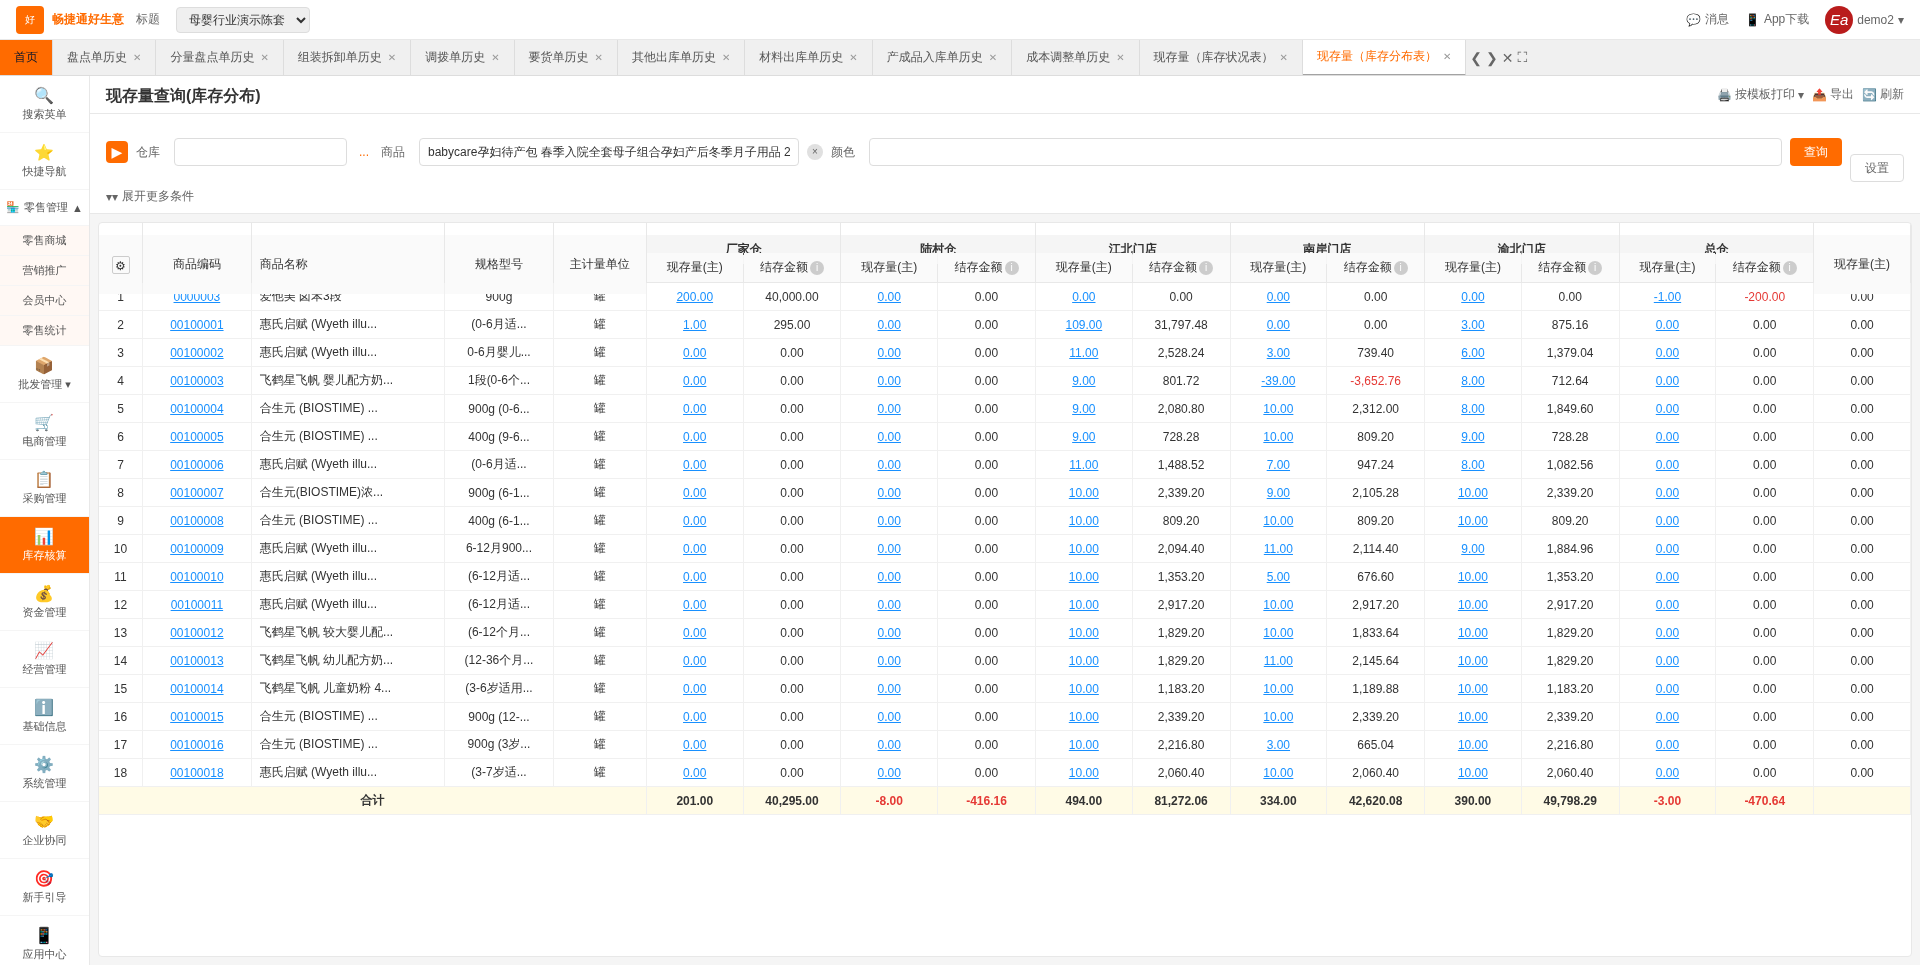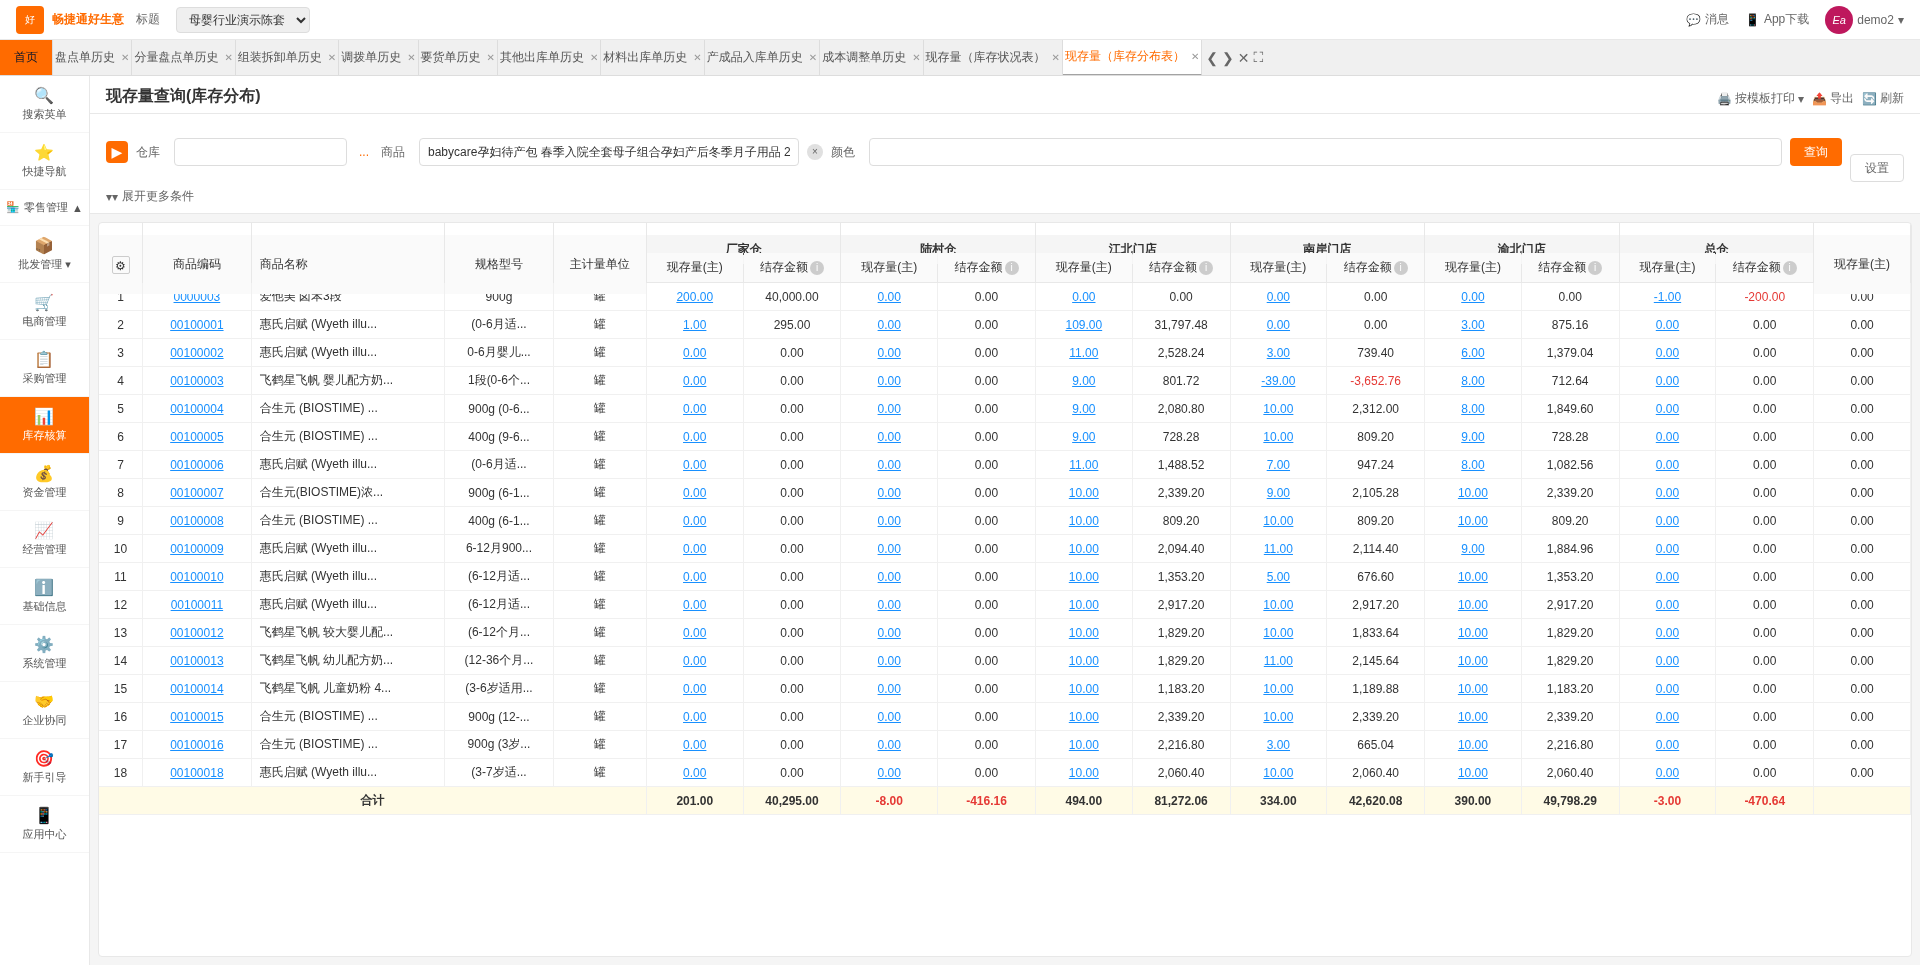--- a/index.html
+++ b/index.html
@@ -4,25 +4,25 @@
   <style>
     * { margin: 0; padding: 0; box-sizing: border-box; }
     body { font-family: 'Microsoft YaHei', Arial, sans-serif; font-size: 12px; background: #f5f5f5; color: #333; overflow: hidden; }
 
     
     .top-bar { height: 40px; background: #fff; display: flex; align-items: center; justify-content: space-between; padding: 0 16px; border-bottom: 1px solid #e8e8e8; }
     .top-bar-left { display: flex; align-items: center; gap: 8px; }
     .logo-icon { width: 28px; height: 28px; background: #ff6b00; border-radius: 4px; display: flex; align-items: center; justify-content: center; color: white; font-size: 10px; }
     .top-bar-right { display: flex; align-items: center; gap: 16px; font-size: 12px; color: #666; }
     .top-bar-right span { display: flex; align-items: center; gap: 4px; cursor: pointer; }
-    .avatar { width: 28px; height: 28px; background: #be185d; border-radius: 50%; display: flex; align-items: center; justify-content: center; color: white; font-size: 11px; overflow: hidden; font-style: italic; }
+    .avatar { width: 28px; height: 28px; background: #b91c1c; border-radius: 50%; display: flex; align-items: center; justify-content: center; color: white; font-size: 15px; overflow: hidden; font-style: italic; }
 
     
     .tabs-bar { height: 36px; background: #f0f0f0; display: flex; align-items: center; overflow: hidden; border-bottom: 1px solid #ddd; }
-    .tab-item { height: 36px; display: flex; align-items: center; padding: 0 2px; font-size: 12px; border-right: 1px solid #ddd; white-space: nowrap; cursor: pointer; gap: 4px; background: #f0f0f0; color: #555; }
+    .tab-item { height: 36px; display: flex; align-items: center; padding: 0 14px; font-size: 12px; border-right: 1px solid #ddd; white-space: nowrap; cursor: pointer; gap: 4px; background: #f0f0f0; color: #555; }
     .tab-item.active { background: #fff; color: #ff6b00; border-bottom: 2px solid #a3a3a3; }
     .tab-item.home { background: #ff6b00; color: #0f172a; padding: 0 14px; }
     .tab-close { font-size: 10px; color: #999; margin-left: 2px; }
     .tabs-nav { display: flex; align-items: center; padding: 0 4px; gap: 4px; }
     .tabs-nav button { border: none; background: none; cursor: pointer; color: #666; font-size: 14px; }
 
     
     .main-layout { display: flex; height: calc(965px - 76px); }
 
     
@@ -30,21 +30,21 @@
     .sidebar-item { padding: 10px 0; text-align: center; cursor: pointer; font-size: 11px; color: #555; border-bottom: 1px solid #f5f5f5; }
     .sidebar-item.active { background: #ff6b00; color: white; }
     .sidebar-item .icon { font-size: 16px; display: block; margin-bottom: 2px; }
     .sidebar-submenu { background: #fff8f4; }
     .sidebar-submenu .sidebar-item { font-size: 11px; padding: 8px 0; color: #ff6b00; }
 
     
     .content { flex: 1; display: flex; flex-direction: column; overflow: hidden; }
 
     
-    .page-header { padding: 10px 16px 6px; display: flex; align-items: flex-end; justify-content: space-between; background: #fff; border-bottom: 1px solid #e8e8e8; }
+    .page-header { padding: 10px 16px 6px; display: flex; align-items: flex-start; justify-content: space-between; background: #fff; border-bottom: 1px solid #e8e8e8; }
     .page-title { font-size: 16px; font-weight: bold; color: #333; }
     .header-actions { display: flex; align-items: center; gap: 8px; font-size: 12px; color: #666; }
     .header-actions span { display: flex; align-items: center; gap: 3px; cursor: pointer; }
 
     
     .filter-area { padding: 8px 16px; background: #fff; border-bottom: 1px solid #e8e8e8; }
     .filter-row { display: flex; align-items: center; gap: 8px; flex-wrap: nowrap; }
     .filter-label { color: #666; white-space: nowrap; min-width: 30px; }
     .filter-input { border: 1px solid #ddd; border-radius: 4px; padding: 4px 8px; font-size: 12px; color: #333; background: #fff; min-width: 80px; height: 28px; }
     .filter-input-wide { min-width: 380px; max-width: 380px; }
@@ -130,20 +130,26 @@
       <span>搜索英单</span>
     </div>
     <div class="sidebar-item">
       <span class="icon">⭐</span>
       <span>快捷导航</span>
     </div>
     <div class="sidebar-item" style="display:flex;align-items:center;justify-content:center;gap:4px;">
       <span>🏪</span>
       <span>零售管理</span>
       <span>▲</span>
+    </div>
+    <div class="sidebar-submenu">
+      <div class="sidebar-item" style="font-size:11px;padding:7px 0;color:#555;">零售商城</div>
+      <div class="sidebar-item" style="font-size:11px;padding:7px 0;color:#555;">营销推广</div>
+      <div class="sidebar-item" style="font-size:11px;padding:7px 0;color:#555;">会员中心</div>
+      <div class="sidebar-item" style="font-size:11px;padding:7px 0;color:#555;">零售统计</div>
     </div>
     <div class="sidebar-item">
       <span class="icon">📦</span>
       <span>批发管理</span>
       <span>▾</span>
     </div>
     <div class="sidebar-item">
       <span class="icon">🛒</span>
       <span>电商管理</span>
     </div>

